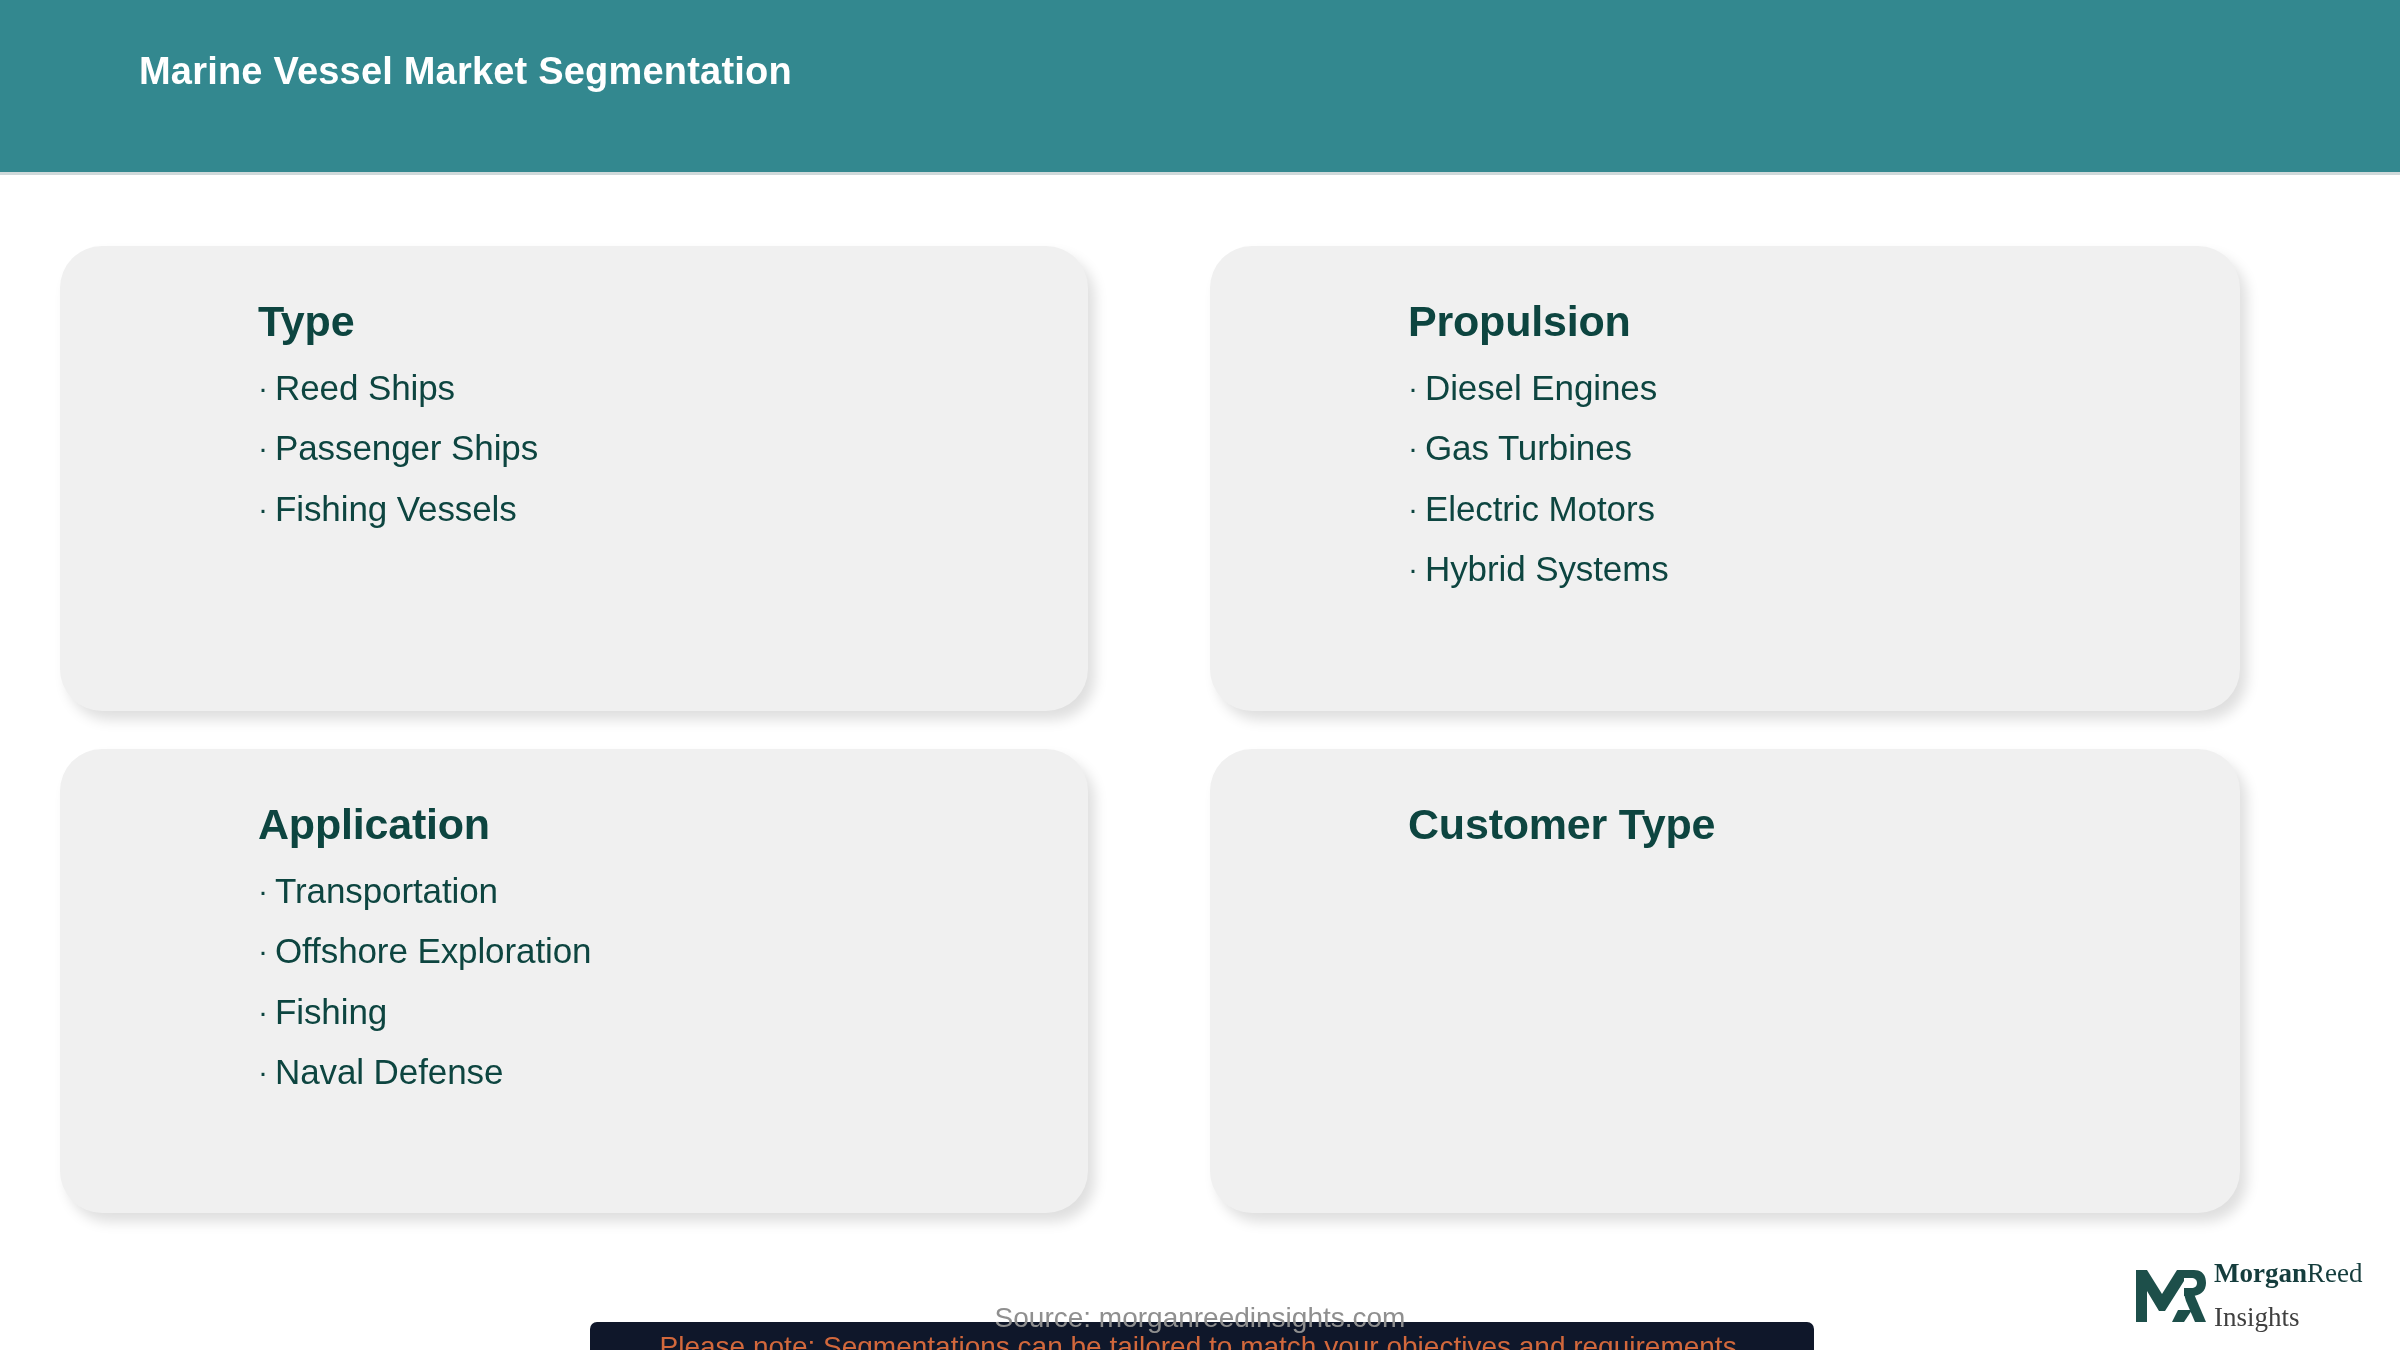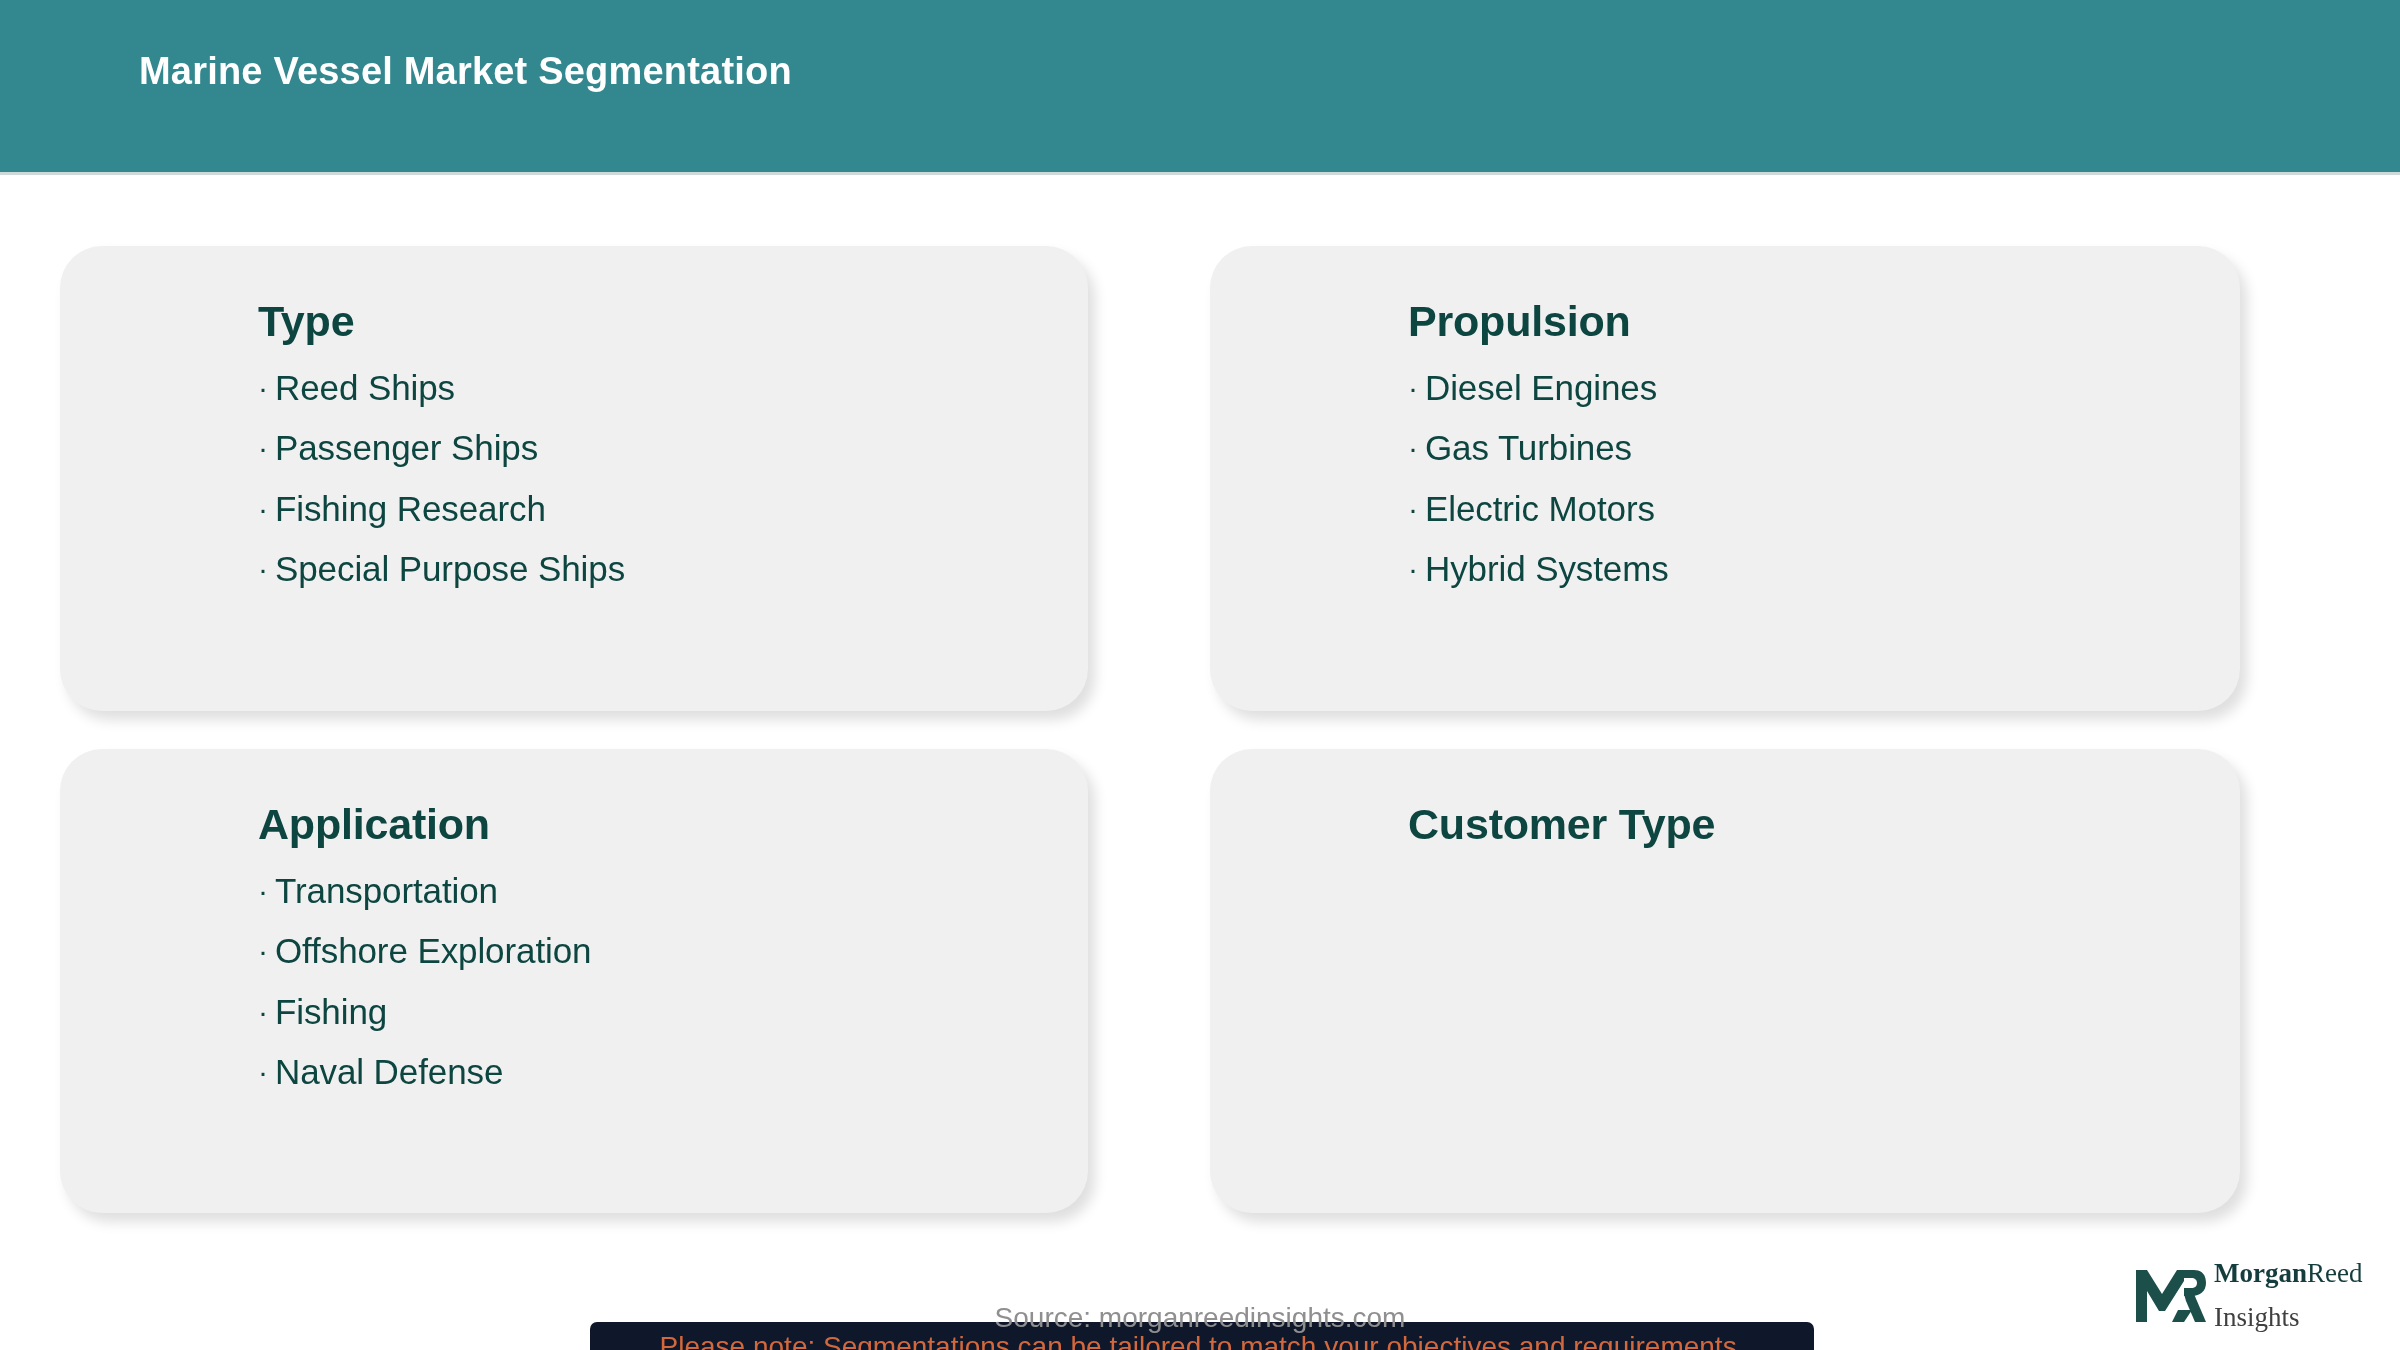--- a/index.html
+++ b/index.html
@@ -178,22 +178,21 @@
     <h1 id="page-title">Marine Vessel Market Segmentation</h1>
   </div>
   <div id="header-underline"></div>
 
   <div class="card" id="card-0">
     <div class="card-body">
       <div class="card-heading">Type</div>
       <ul class="card-list">
         <li><span class="bullet-dot">·</span><span>Reed Ships</span></li>
         <li><span class="bullet-dot">·</span><span>Passenger Ships</span></li>
-        <li><span class="bullet-dot">·</span><span>Fishing Research</span></li>
-        <li><span class="bullet-dot">·</span><span>Special Purpose Ships</span></li>
+        <li><span class="bullet-dot">·</span><span>Fishing Vessels</span></li>
       </ul>
     </div>
   </div>
 
   <div class="card" id="card-1">
     <div class="card-body">
       <div class="card-heading">Propulsion</div>
       <ul class="card-list">
         <li><span class="bullet-dot">·</span><span>Diesel Engines</span></li>
         <li><span class="bullet-dot">·</span><span>Gas Turbines</span></li>

